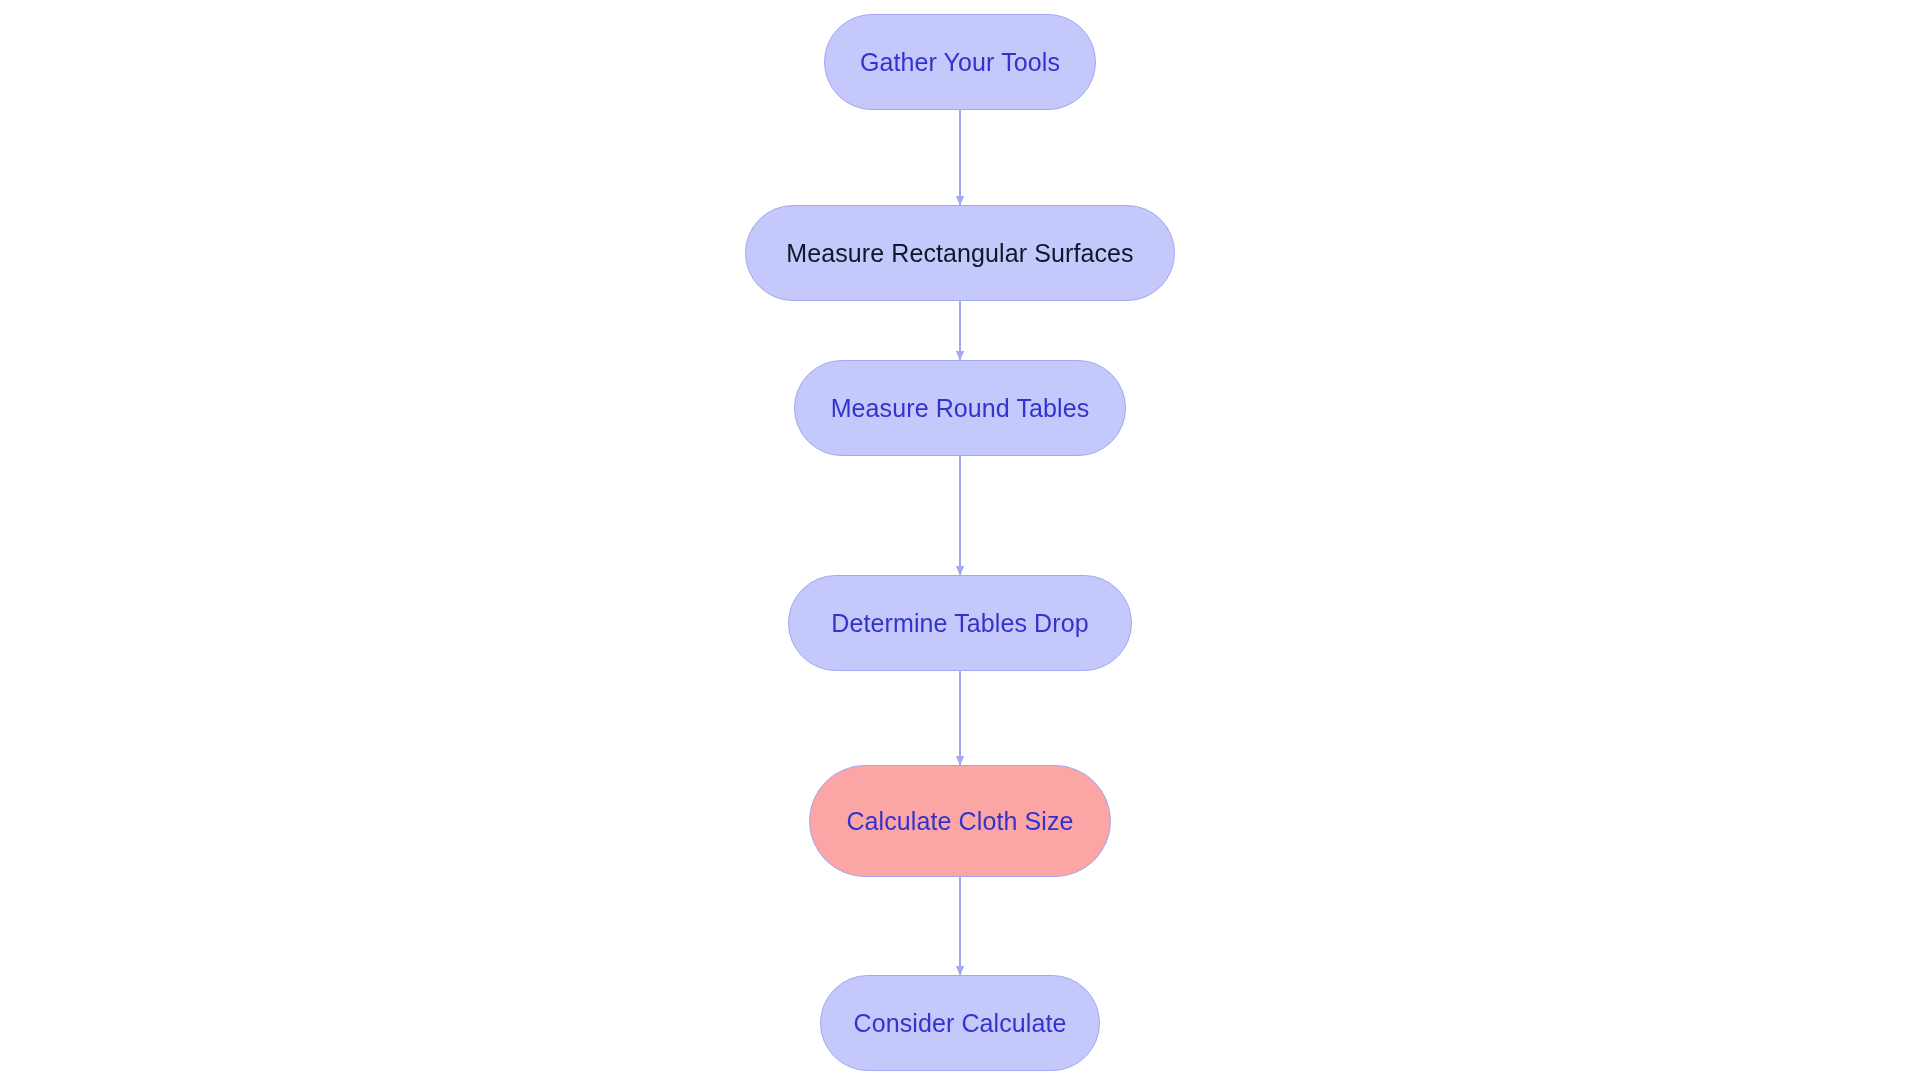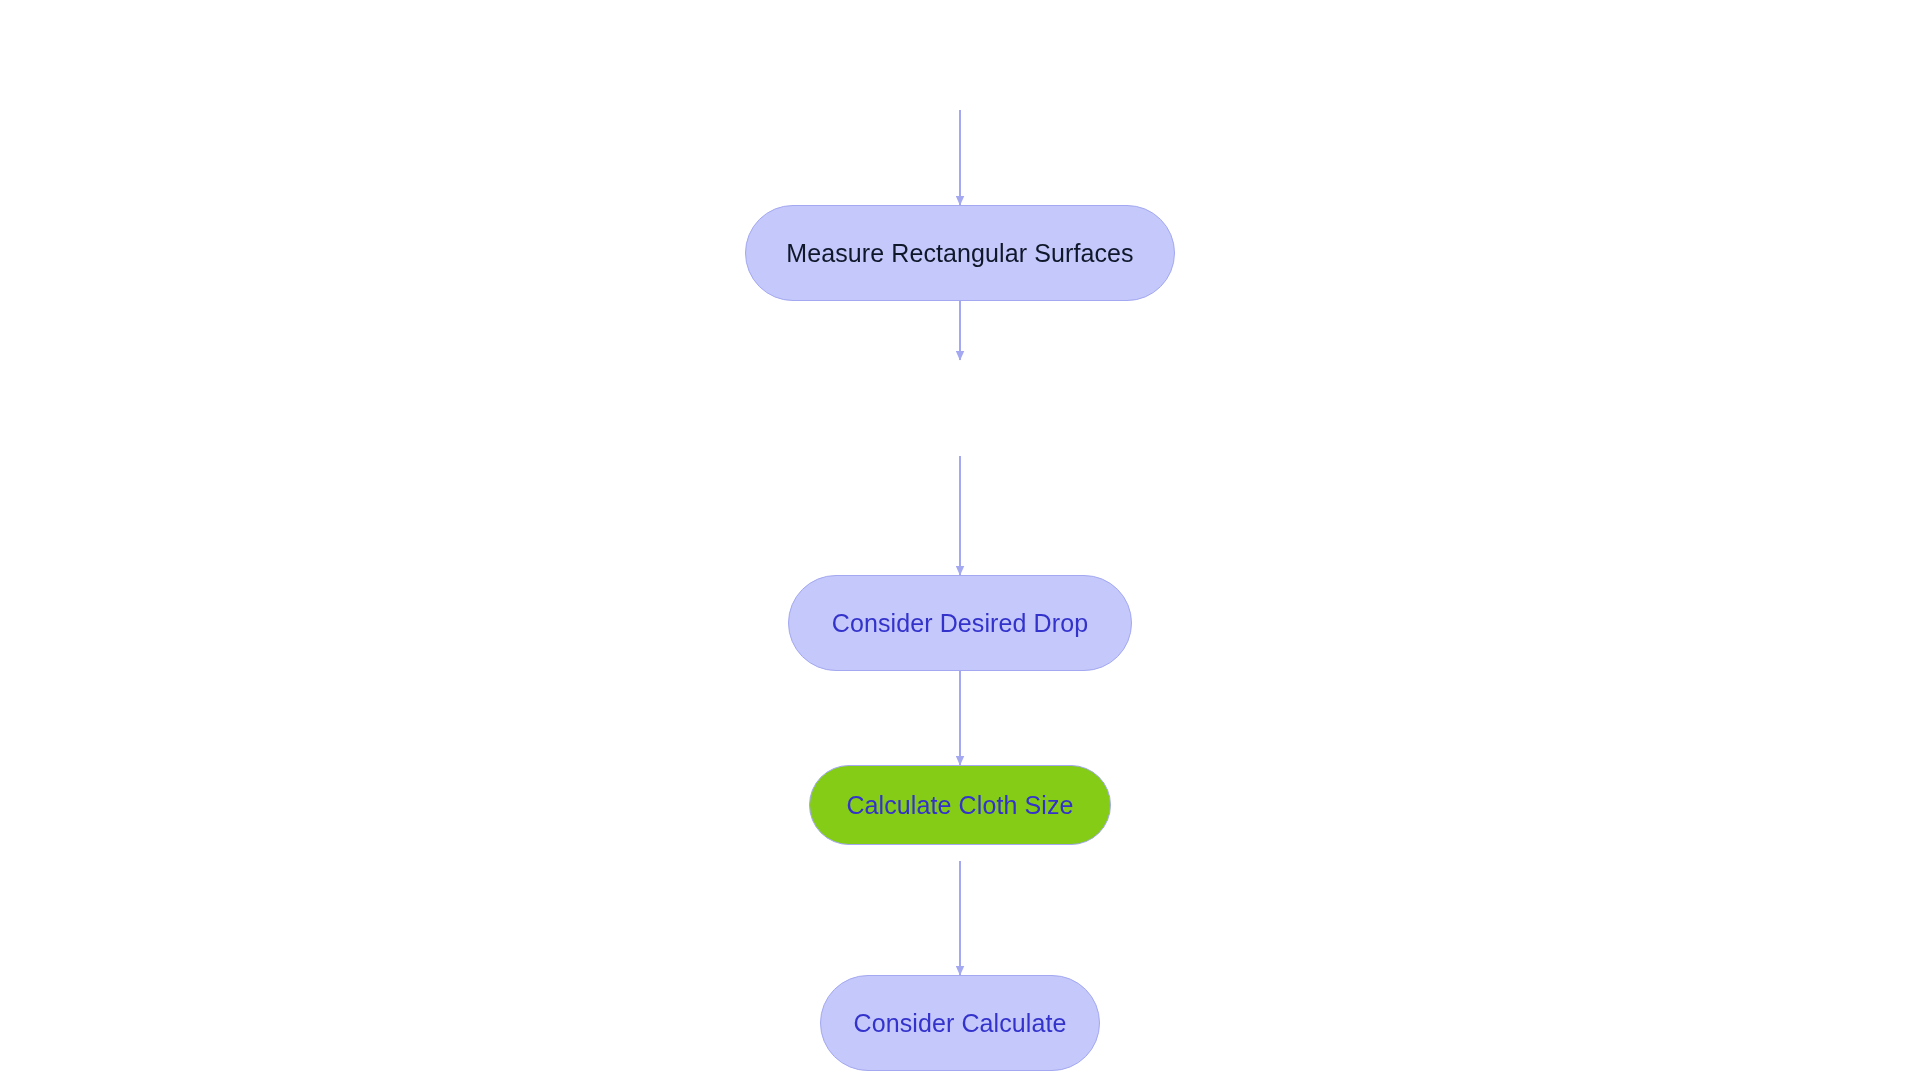--- a/index.html
+++ b/index.html
@@ -79,27 +79,33 @@
     <g id="edge-group">
         <line x1="960" y1="110" x2="960" y2="205" stroke="#a3a8f0" stroke-width="2" marker-end="url(#arrowhead)"></line>
         <line x1="960" y1="301" x2="960" y2="360" stroke="#a3a8f0" stroke-width="2" marker-end="url(#arrowhead)"></line>
         <line x1="960" y1="456" x2="960" y2="575" stroke="#a3a8f0" stroke-width="2" marker-end="url(#arrowhead)"></line>
         <line x1="960" y1="671" x2="960" y2="765" stroke="#a3a8f0" stroke-width="2" marker-end="url(#arrowhead)"></line>
         <line x1="960" y1="861" x2="960" y2="975" stroke="#a3a8f0" stroke-width="2" marker-end="url(#arrowhead)"></line>
       </g>
   </svg>
 
   <div id="nodes-layer">
+      <div class="flow-node" style="left: 960px; top: 14px; width: 272px; height: 96px; background: rgb(197, 200, 250); border-color: rgb(163, 168, 240);">
+        <span class="flow-node-label" style="color: rgb(51, 51, 204);">Gather Your Tools</span>
+      </div>
       <div class="flow-node" style="left: 960px; top: 205px; width: 430px; height: 96px; background: rgb(197, 200, 250); border-color: rgb(163, 168, 240);">
         <span class="flow-node-label" style="color: #0f172a;">Measure Rectangular Surfaces</span>
       </div>
+      <div class="flow-node" style="left: 960px; top: 360px; width: 332px; height: 96px; background: rgb(197, 200, 250); border-color: rgb(163, 168, 240);">
+        <span class="flow-node-label" style="color: rgb(51, 51, 204);">Measure Round Tables</span>
+      </div>
       <div class="flow-node" style="left: 960px; top: 575px; width: 344px; height: 96px; background: rgb(197, 200, 250); border-color: rgb(163, 168, 240);">
-        <span class="flow-node-label" style="color: rgb(51, 51, 204);">Consider Desired Drop</span>
+        <span class="flow-node-label" style="color: rgb(51, 51, 204);">Determine Tables Drop</span>
       </div>
-      <div class="flow-node" style="left: 960px; top: 765px; width: 302px; height: 80px; background: #84cc16; border-color: rgb(163, 168, 240);">
+      <div class="flow-node" style="left: 960px; top: 765px; width: 302px; height: 112px; background: #fca5a5; border-color: rgb(163, 168, 240);">
         <span class="flow-node-label" style="color: rgb(51, 51, 204);">Calculate Cloth Size</span>
       </div>
       <div class="flow-node" style="left: 960px; top: 975px; width: 280px; height: 96px; background: rgb(197, 200, 250); border-color: rgb(163, 168, 240);">
         <span class="flow-node-label" style="color: rgb(51, 51, 204);">Consider Calculate</span>
       </div>
     </div>
 
 </div>
 
 </body></html>

